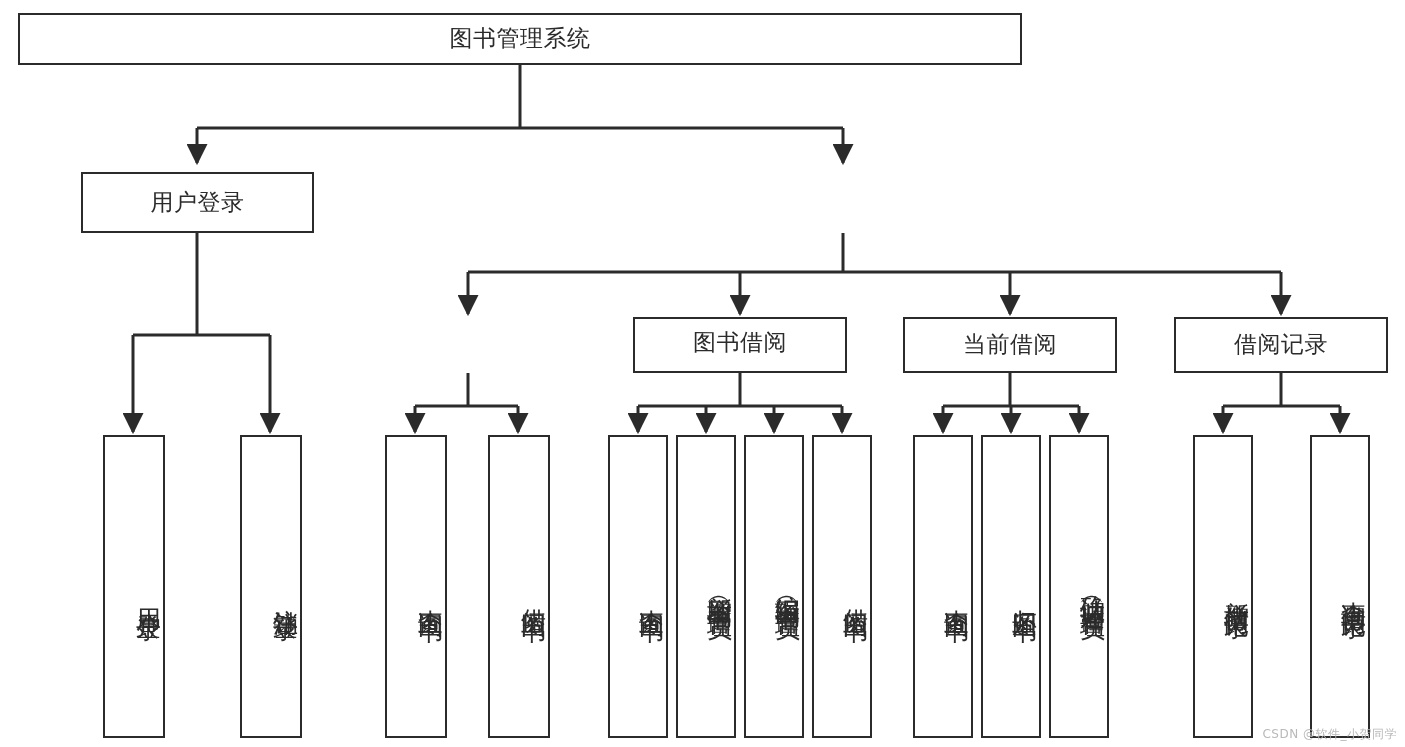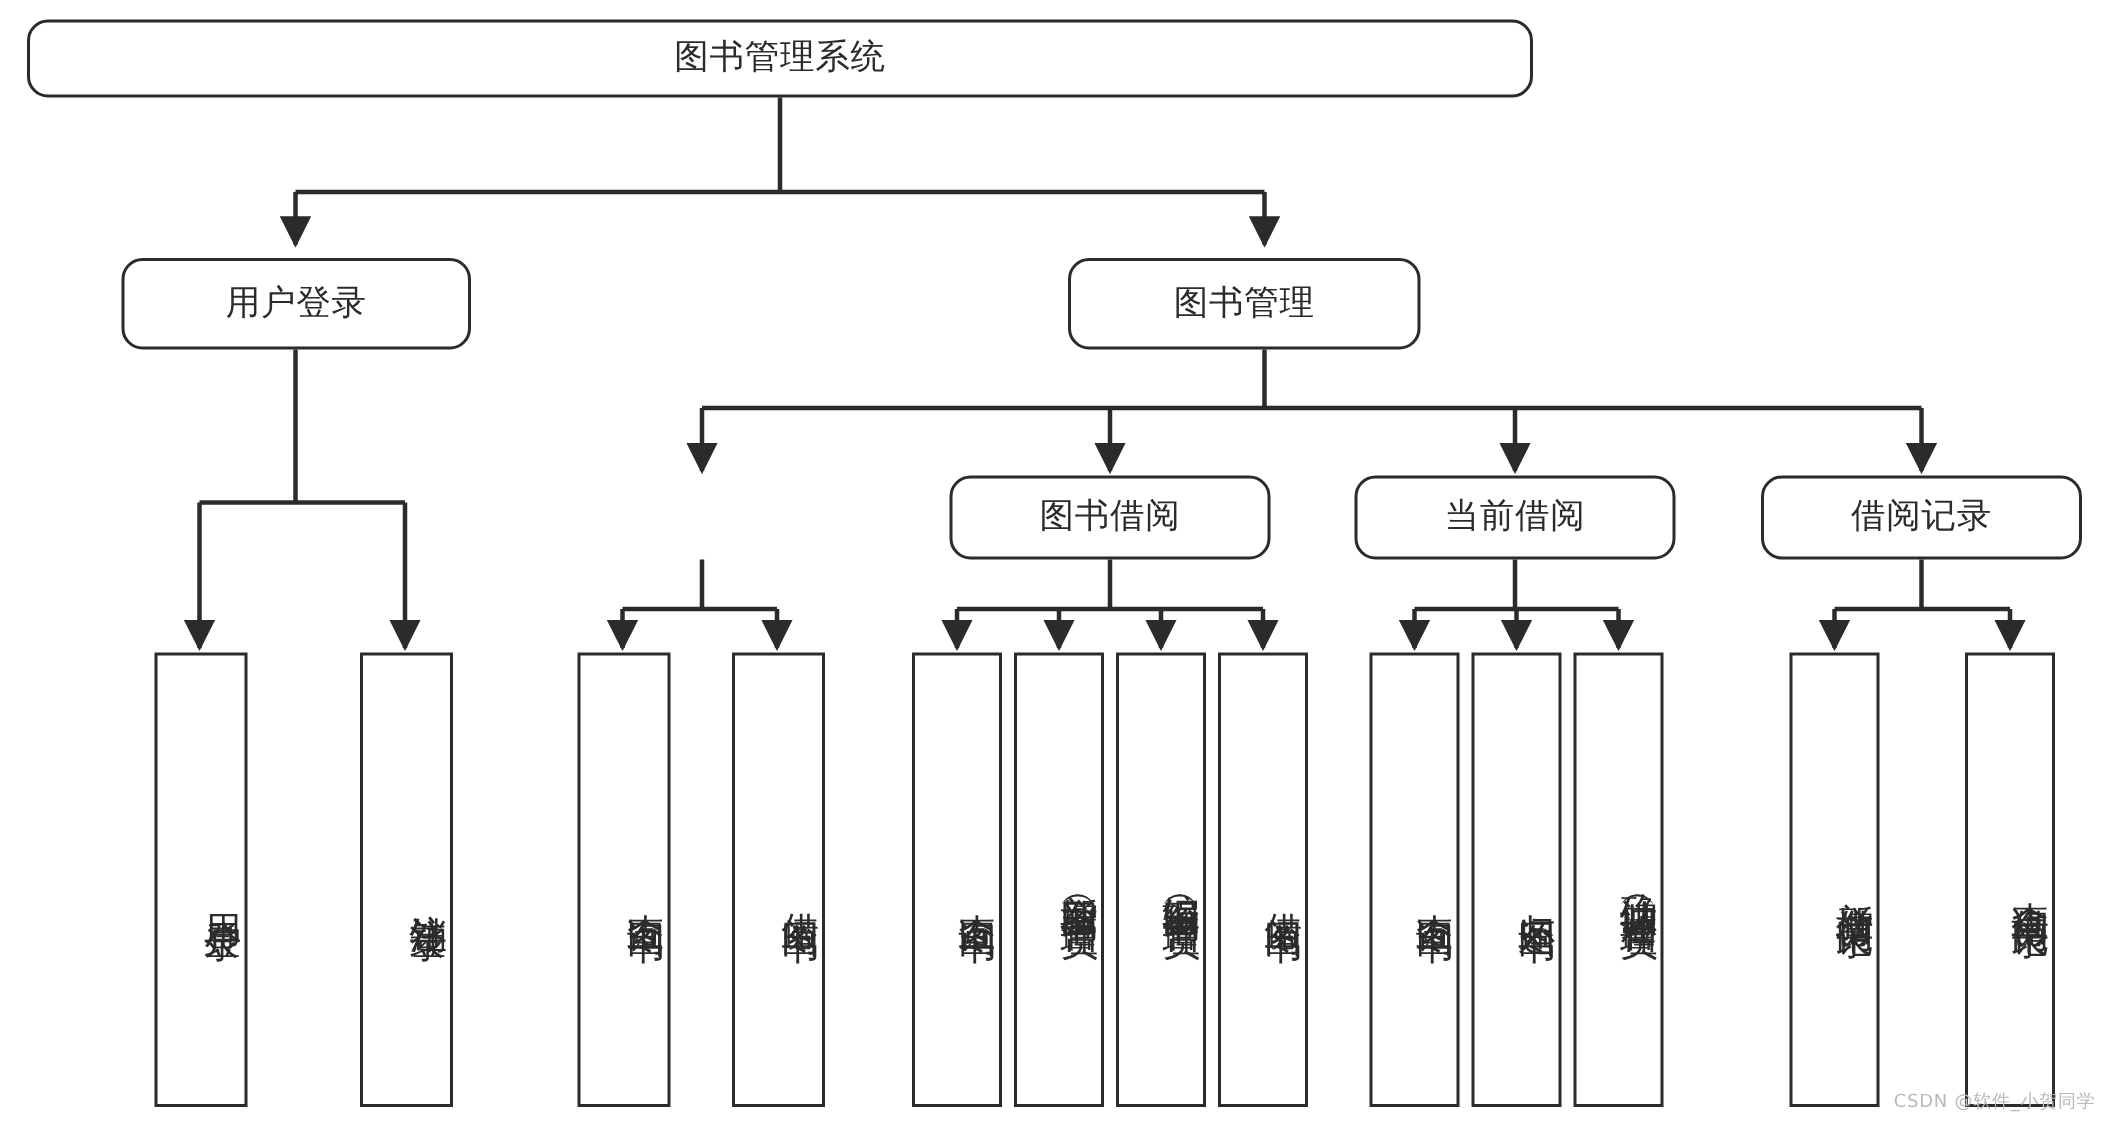--- a/index.html
+++ b/index.html
@@ -34,21 +34,20 @@
     display: flex;
     align-items: center;
     justify-content: center;
     color: #2b2b2b;
     line-height: 1.18;
   }
   .node.horiz {
     font-size: 23px;
     letter-spacing: 0.5px;
     text-align: right;
-    border-radius: 14px;
   }
   .node.vert {
     writing-mode: vertical-rl;
     text-orientation: upright;
     align-items: flex-start;
     justify-content: center;
     font-size: 25px;
     letter-spacing: 3px;
     padding-top: 16px;
   }
@@ -124,25 +123,22 @@
     </g>
   </svg>
 
   <div class="node horiz" style="left:18px; top:13px; width:1004px; height:52px;">
     <span class="node-label">图书管理系统</span>
   </div>
 
   <div class="node horiz" style="left:81px; top:172px; width:233px; height:61px;">
     <span class="node-label">用户登录</span>
   </div>
-  <div class="node horiz" style="left:712px; top:172px; width:235px; height:61px;">
-    <span class="node-label">图书管理</span>
-  </div>
 
-  <div class="node horiz" style="left:633px; top:317px; width:214px; height:56px;">
+  <div class="node horiz" style="left:633px; top:317px; width:214px; height:56px;font-family:Liberation Mono, monospace;">
     <span class="node-label">图书借阅</span>
   </div>
   <div class="node horiz" style="left:903px; top:317px; width:214px; height:56px;">
     <span class="node-label">当前借阅</span>
   </div>
   <div class="node horiz" style="left:1174px; top:317px; width:214px; height:56px;">
     <span class="node-label">借阅记录</span>
   </div>
 
   <div class="node vert" style="left:103px; top:435px; width:62px; height:303px;">

